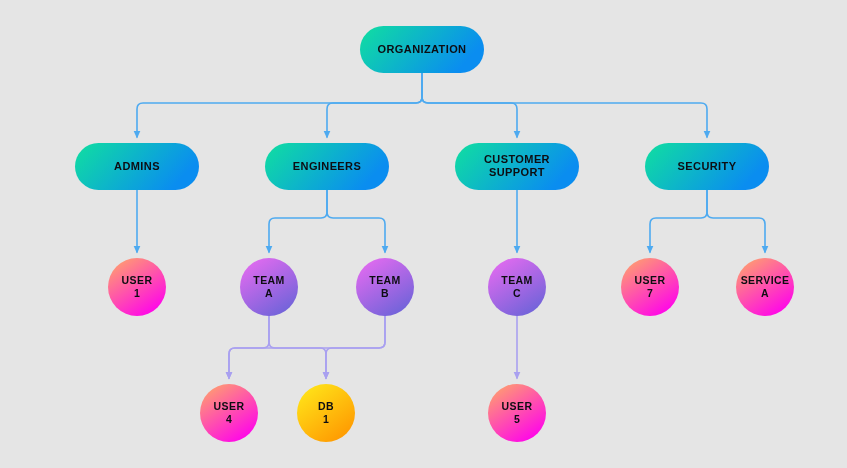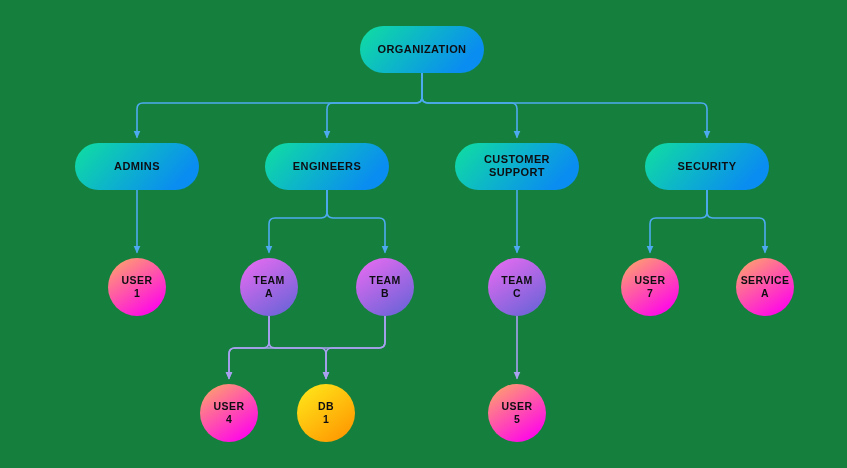--- a/index.html
+++ b/index.html
@@ -43,21 +43,21 @@
   .edge-path {
     fill: none;
     stroke-width: 1.6;
     stroke-linecap: round;
     stroke-linejoin: round;
   }
 </style>
 </head>
 <body style="background: rgb(247, 246, 246);">
 
-<div id="org-chart-canvas" style="background: #15803d;">
+<div id="org-chart-canvas" style="background: #e5e5e5;">
   <svg id="org-chart-svg" viewBox="0 0 847 468">
     <defs>
       <linearGradient id="grad-teal_blue" x1="0%" y1="0%" x2="100%" y2="35%">
         <stop offset="0%" class="g-from" stop-color="#10dfa0"></stop>
         <stop offset="100%" class="g-to" stop-color="#0a8df0"></stop>
       </linearGradient>
       <linearGradient id="grad-orange_magenta" x1="12%" y1="0%" x2="78%" y2="100%">
         <stop offset="0%" class="g-from" stop-color="#ffa46b"></stop>
         <stop offset="100%" class="g-to" stop-color="#ff00ee"></stop>
       </linearGradient>

